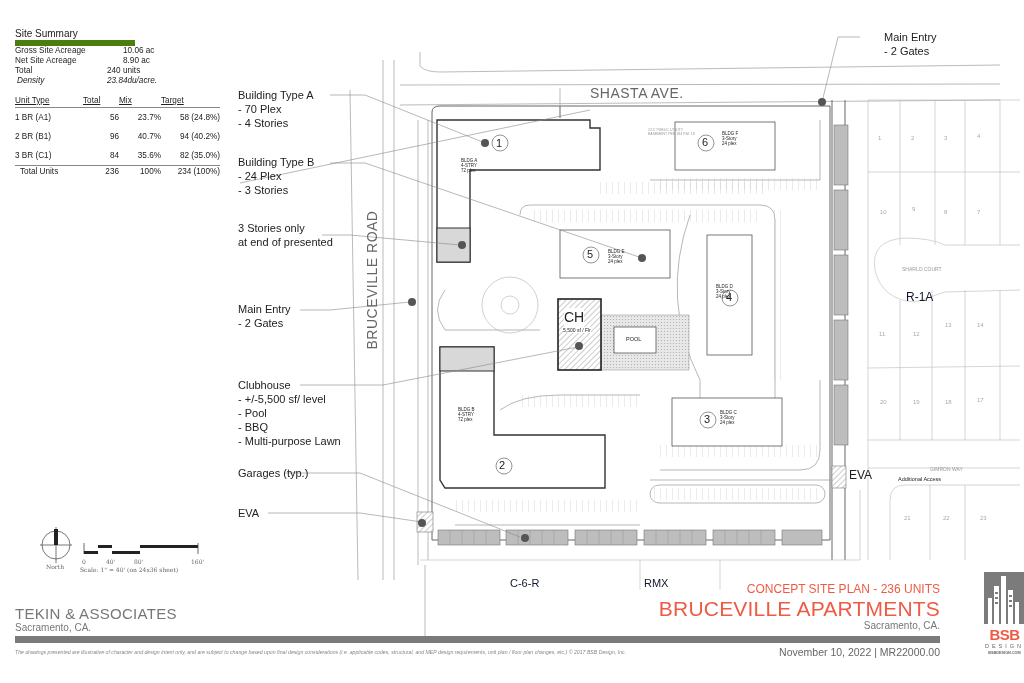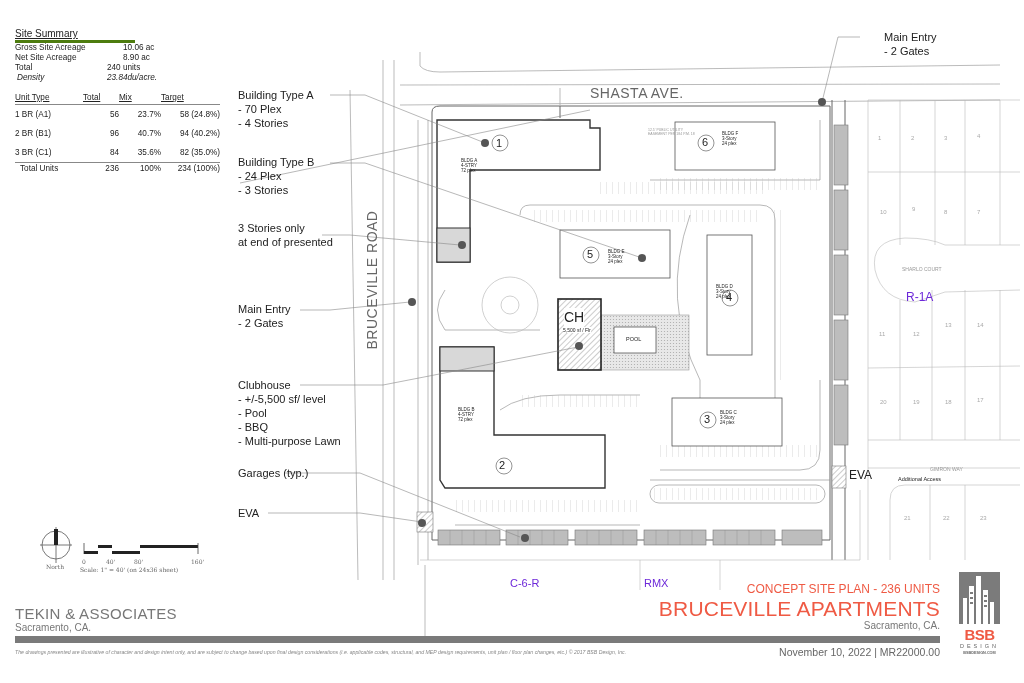--- a/index.html
+++ b/index.html
@@ -1,20 +1,20 @@
 <!DOCTYPE html>
 <html><head>
 <meta charset="utf-8">
 <style>
   html,body{margin:0;padding:0;background:#fff;}
   body{width:1024px;height:683px;position:relative;overflow:hidden;font-family:"Liberation Sans",sans-serif;color:#222;}
   .abs{position:absolute;}
   
   .summary{left:15px;top:28px;width:210px;font-size:8.2px;line-height:10px;color:#222;}
-  .summary .title{font-size:10px;line-height:12px;border-bottom:3px solid #4d7c0f;width:120px;display:block;text-decoration:underline;}
+  .summary .title{font-size:10px;line-height:12px;border-bottom:6px solid #4d7c0f;width:120px;display:block;}
   .summary table{border-collapse:collapse;font-size:8.2px;}
   .summary td{padding:0;white-space:nowrap;margin-top:24px;}
   .ital{font-style:italic;}
   .ut-table{margin-top:10px;width:205px;}
   .ut-table th{font-weight:normal;text-align:left;border-bottom:1px solid #888;padding:0 0 1px 0;font-size:8.2px;text-decoration:underline;}
   .ut-table td{height:19px;}
   .ut-table tr.total td{height:11px;border-top:1px solid #888;}
   .r{text-align:right;}
   .park{margin-top:8px;}
   .park .ph{text-decoration:underline;}
@@ -24,22 +24,22 @@
   .plan{left:0;top:0;width:1024px;height:683px;}
   
   .firm{left:15px;top:605px;font-size:15px;color:#777;letter-spacing:0.3px;}
   .firm-loc{left:15px;top:622px;font-size:10px;color:#777;}
   .bar{left:15px;top:636px;width:925px;height:7px;background:#7a7a7a;}
   .disclaimer{left:15px;top:649px;font-size:5.2px;font-style:italic;color:#888;white-space:nowrap;}
   .concept{right:84px;top:582px;font-size:12px;color:#ef5a44;text-align:right;}
   .project{right:84px;top:597px;font-size:21px;color:#ef5a44;text-align:right;letter-spacing:0.2px;}
   .proj-loc{right:84px;top:620px;font-size:10px;color:#777;text-align:right;}
   .date{right:84px;top:646px;font-size:10.5px;color:#666;text-align:right;}
-  .logo{left:959px;top:572px;width:41px;height:85px;}
-  .zone{font-size:11px;color:#6d28d9;}
+  .logo{left:984px;top:572px;width:41px;height:85px;}
+  .zone{font-size:11px;color:#0f172a;}
   .road{font-size:14px;color:#666;letter-spacing:0.5px;}
   .north-lbl{left:46px;top:563px;font-family:"DejaVu Serif",serif;font-size:6px;color:#666;}
   .scale-lbl{font-family:"DejaVu Serif",serif;font-size:6px;color:#666;}
 </style>
 </head>
 <body>
 
 <svg class="abs plan" viewBox="0 0 1024 683" width="1024" height="683">
   <defs>
     <pattern id="hatch" width="4" height="4" patternUnits="userSpaceOnUse" patternTransform="rotate(45)">

